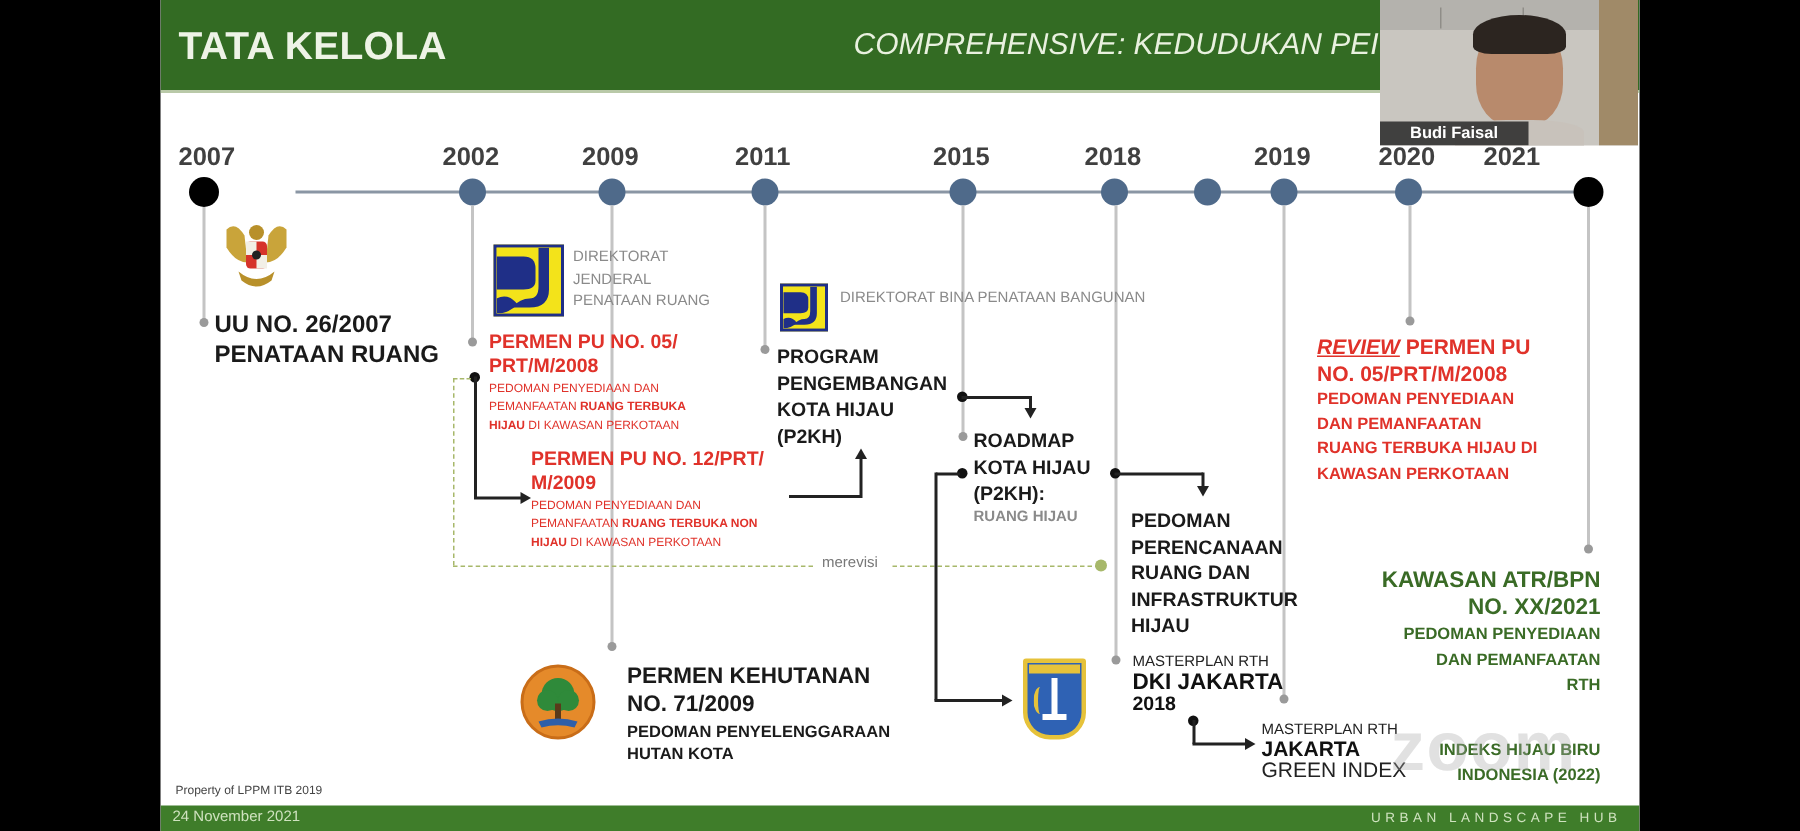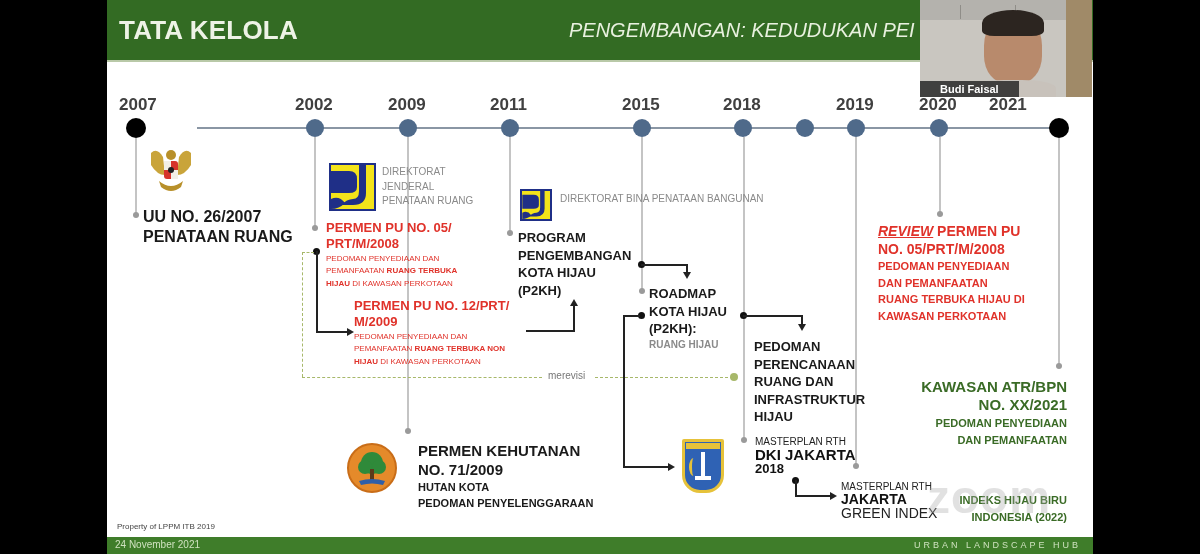--- a/index.html
+++ b/index.html
@@ -47,21 +47,21 @@
   .vid-name { position:absolute; left:0; bottom:0; background:rgba(40,40,40,0.85); color:#fff; font-size:11px; font-weight:bold; padding:2px 20px; }
   .zoom-wm { position:absolute; left:820px; top:470px; font-size:46px; color:rgba(170,170,170,0.35); font-weight:bold; letter-spacing:1px; }
 </style>
 </head>
 <body>
 
 <div class="slide">
 
   <div class="header">
     <div class="title">TATA KELOLA</div>
-    <div class="subtitle">PENGEMBANGAN: KEDUDUKAN PEI</div>
+    <div class="subtitle">COMPREHENSIVE: KEDUDUKAN PEI</div>
   </div>
 
   <div class="axis"></div>
 
   <div class="year" style="left:12px">2007</div>
   <div class="year" style="left:188px">2002</div>
   <div class="year" style="left:281px">2009</div>
   <div class="year" style="left:383px">2011</div>
   <div class="year" style="left:515px">2015</div>
   <div class="year" style="left:616px">2018</div>
@@ -242,40 +242,41 @@
       <circle cx="23" cy="18" r="11" fill="#2f8a3a"></circle>
       <circle cx="16" cy="22" r="7" fill="#2f8a3a"></circle>
       <circle cx="30" cy="22" r="7" fill="#2f8a3a"></circle>
       <rect x="21" y="24" width="4" height="12" fill="#5a3a1a"></rect>
       <path d="M10 36 Q23 32 36 36 L34 40 Q23 37 12 40 Z" fill="#2f5fa8"></path>
     </svg>
   </div>
   <div class="txt" style="left:311px;top:442px">
     <div class="blk-big" style="font-size:15px;line-height:1.25">PERMEN KEHUTANAN</div>
     <div class="blk-big" style="font-size:15px;line-height:1.25">NO. 71/2009</div>
+    <div style="font-size:11px;font-weight:bold;color:#1a1a1a;line-height:1.5">PEDOMAN PENYELENGGARAAN</div>
     <div style="font-size:11px;font-weight:bold;color:#1a1a1a;line-height:1.4">HUTAN KOTA</div>
-    <div style="font-size:11px;font-weight:bold;color:#1a1a1a;line-height:1.5">PEDOMAN PENYELENGGARAAN</div>
   </div>
 
   <div class="txt" style="left:771px;top:222px">
     <div style="font-size:14px;font-weight:bold;color:#e0322a;line-height:1.3"><i style="text-decoration:underline">REVIEW</i><span> PERMEN PU</span></div>
     <div style="font-size:14px;font-weight:bold;color:#e0322a;line-height:1.3">NO. 05/PRT/M/2008</div>
     <div style="font-size:11px;font-weight:bold;color:#e0322a;line-height:1.5">
       <div>PEDOMAN PENYEDIAAN</div>
       <div>DAN PEMANFAATAN</div>
       <div>RUANG TERBUKA HIJAU DI</div>
       <div>KAWASAN PERKOTAAN</div>
     </div>
   </div>
 
   <div class="txt" style="left:800px;top:378px;width:160px">
     <div class="grn-big">KAWASAN ATR/BPN</div>
     <div class="grn-big">NO. XX/2021</div>
     <div class="grn-sm">PEDOMAN PENYEDIAAN</div>
     <div class="grn-sm">DAN PEMANFAATAN</div>
+    <div class="grn-sm">RTH</div>
   </div>
 
   <div class="txt grn-sm" style="left:800px;top:492px;width:160px">
     <div>INDEKS HIJAU BIRU</div>
     <div>INDONESIA (2022)</div>
   </div>
 
   <div class="property">Property of LPPM ITB 2019</div>
 
   <div class="footer">

